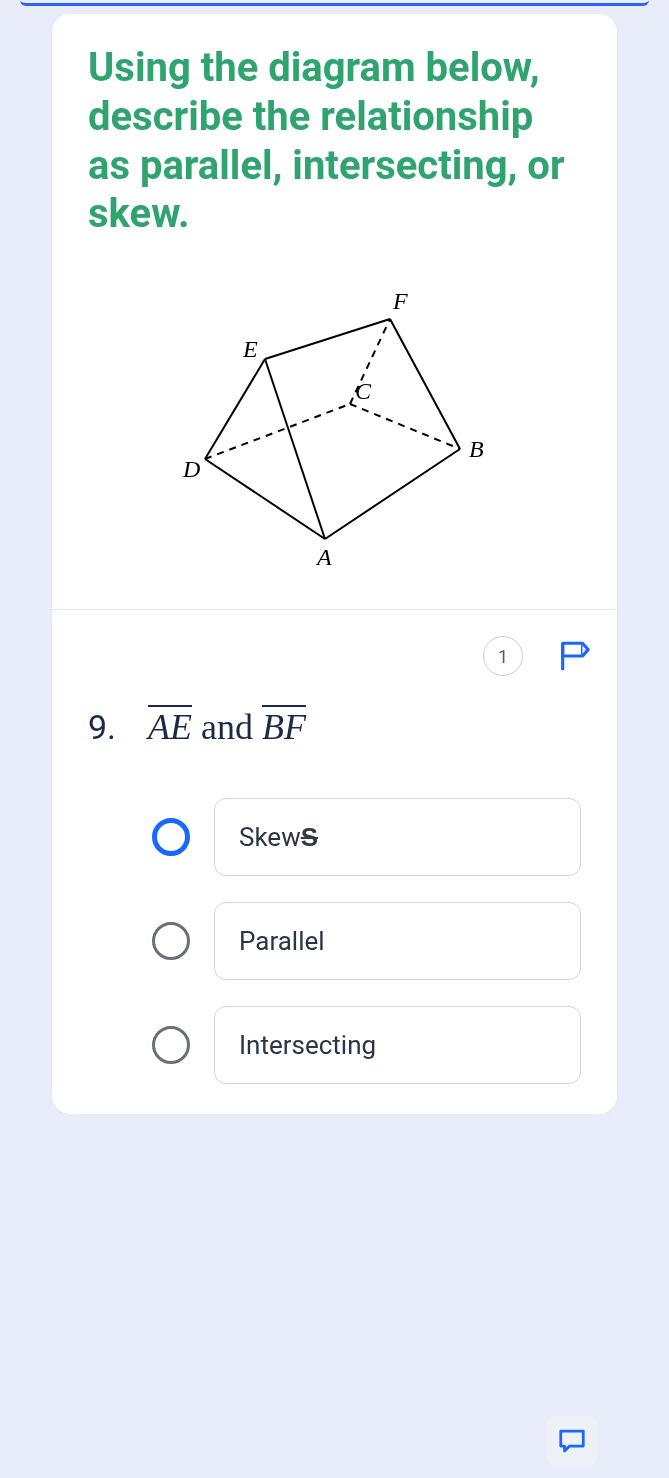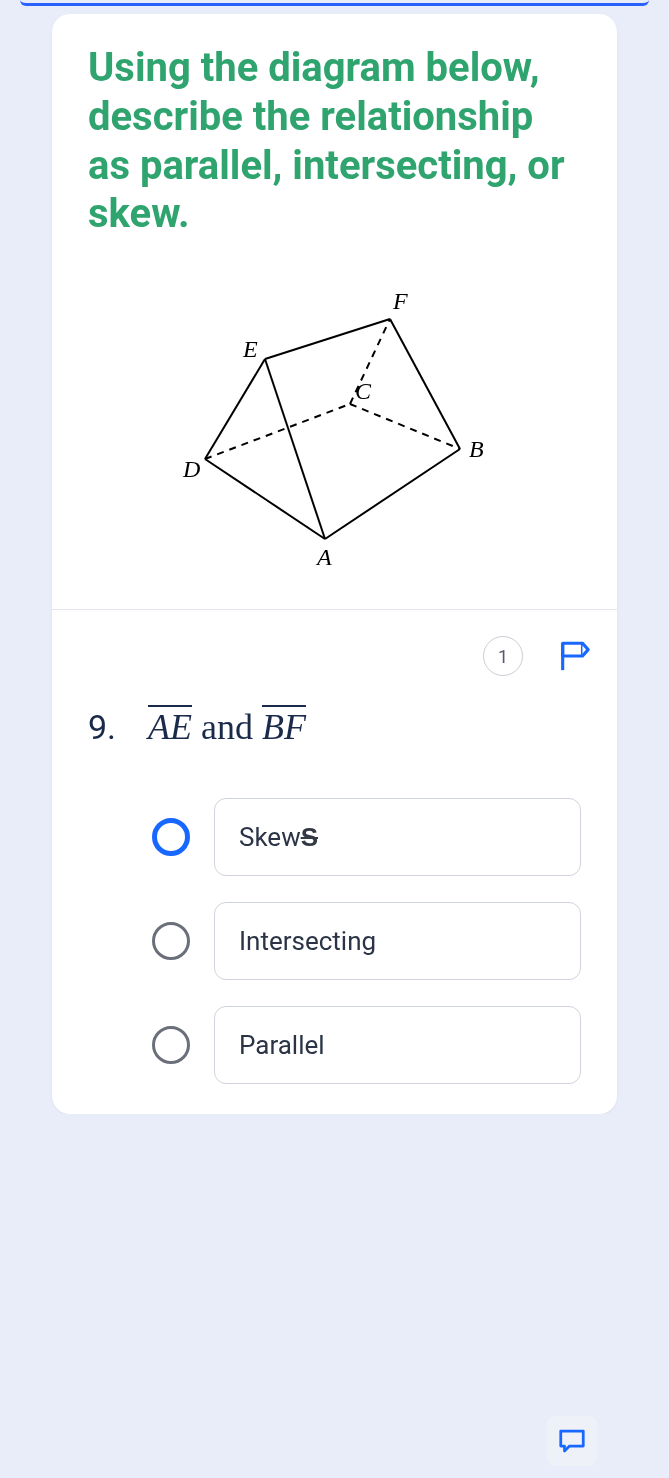--- a/index.html
+++ b/index.html
@@ -224,27 +224,27 @@
     <div class="option">
       <div class="radio blue"></div>
       <div class="option-box">
         <span>Skew</span>
         <span class="strike-icon">S</span>
       </div>
     </div>
     <div class="option">
       <div class="radio unchecked"></div>
       <div class="option-box">
-        <span>Intersecting</span>
+        <span>Parallel</span>
       </div>
     </div>
     <div class="option">
       <div class="radio unchecked"></div>
       <div class="option-box">
-        <span>Parallel</span>
+        <span>Intersecting</span>
       </div>
     </div>
   </div>
 
 </div>
 
 <div class="chat-float">
   <svg width="30" height="30" viewBox="0 0 24 24">
     <path d="M3 4 h18 v12 h-11 l-4 4 v-4 h-3 Z" fill="none" stroke="#1868ff" stroke-width="2.2" stroke-linejoin="round"></path>
   </svg>

